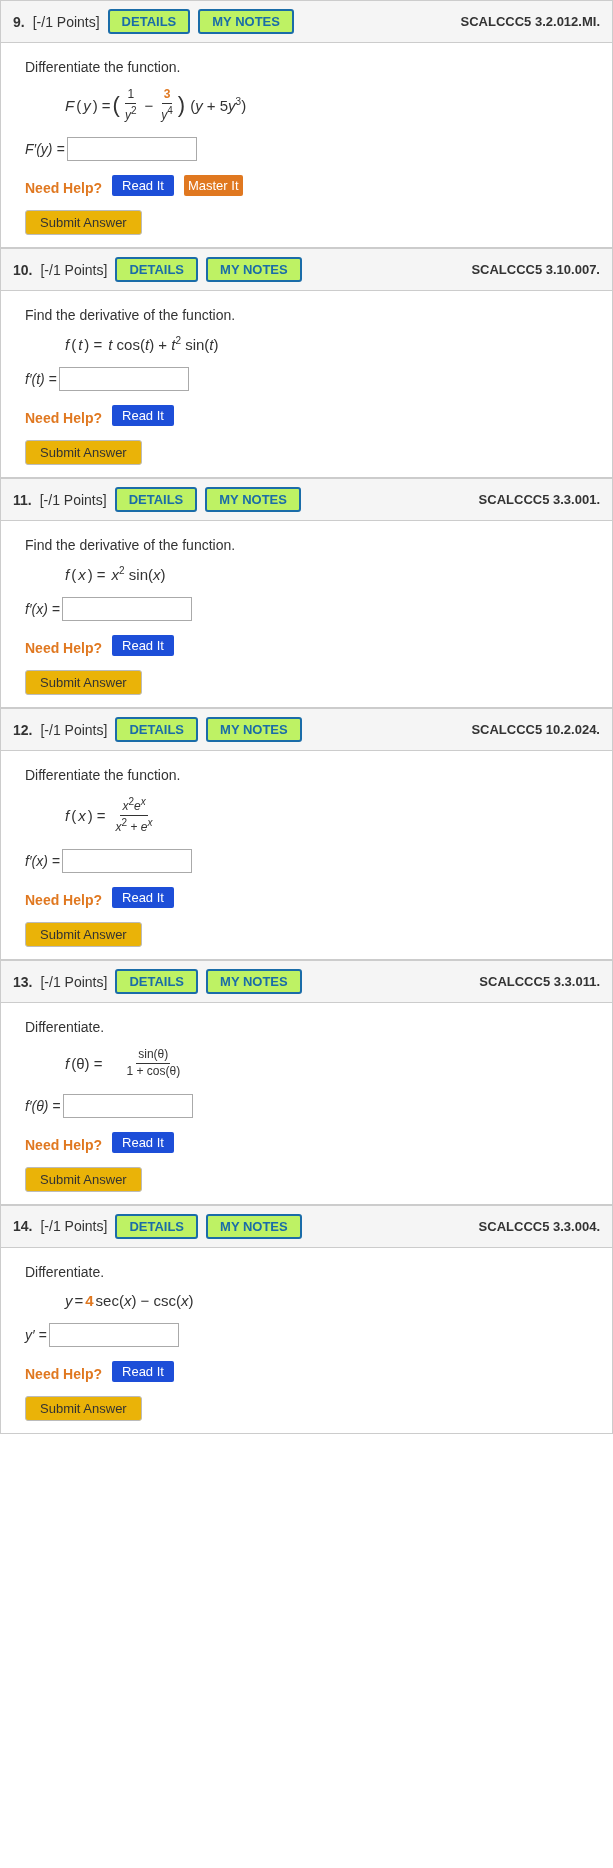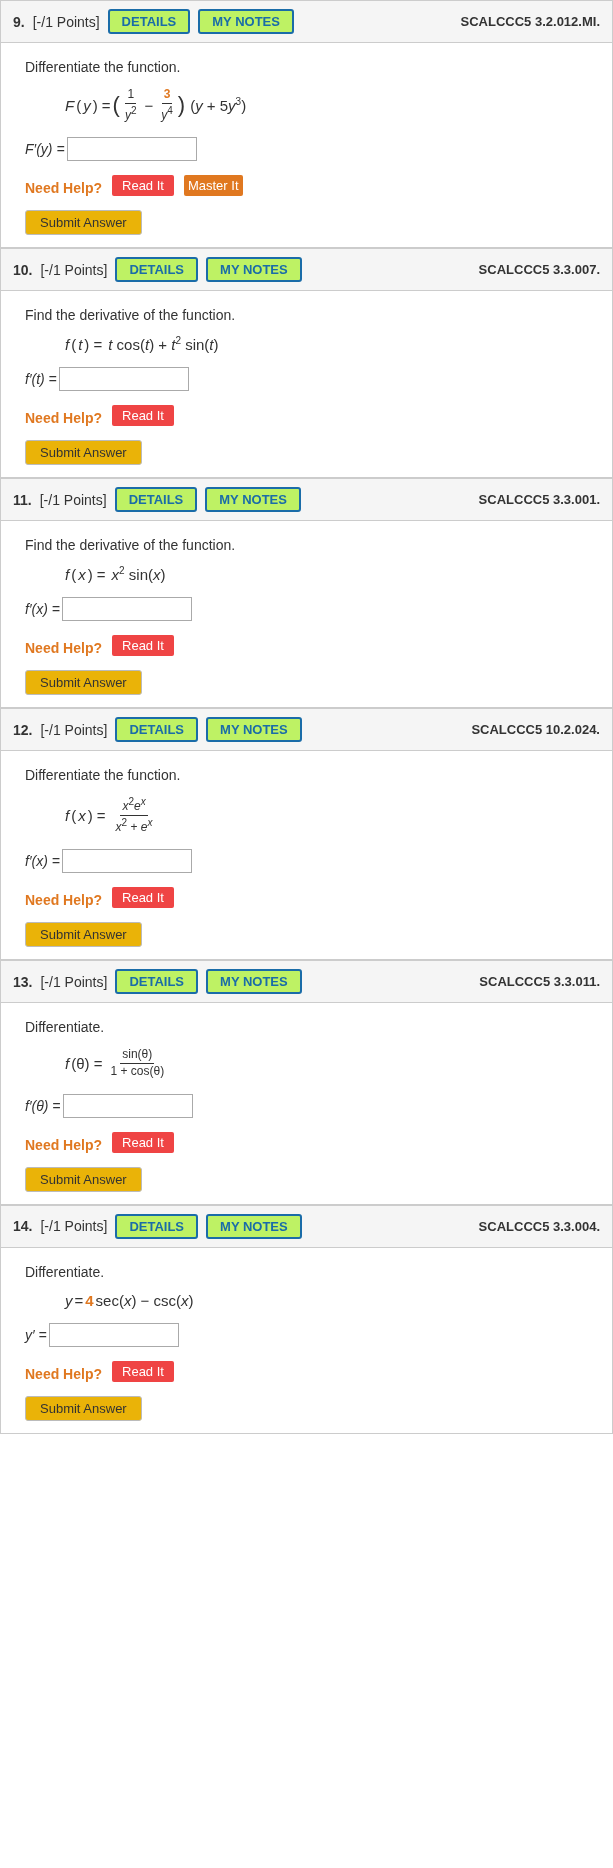--- a/index.html
+++ b/index.html
@@ -91,21 +91,21 @@
       margin-bottom: 14px;
     }
 
     .need-help-label {
       color: #e07820;
       font-weight: bold;
       font-size: 14px;
     }
 
     .btn-read-it {
-      background: #ef4444;
+      background: #1d4ed8;
       color: #fff;
       border: none;
       padding: 3px 10px;
       font-size: 13px;
       cursor: pointer;
       border-radius: 2px;
       font-weight: normal;
     }
 
     .btn-master-it {
@@ -212,21 +212,21 @@
     </div>
   </div>
 </div>
 
 <div class="problem-block">
   <div class="problem-header">
     <span class="problem-number">10.</span>
     <span>[-/1 Points]</span>
     <button class="btn-details">DETAILS</button>
     <button class="btn-mynotes">MY NOTES</button>
-    <span class="problem-code">SCALCCC5 3.3.007.</span>
+    <span class="problem-code">SCALCCC5 3.10.007.</span>
   </div>
   <div class="problem-body">
     <div class="problem-instruction">Find the derivative of the function.</div>
     <div class="math-formula">
       <span class="math-italic">f</span>
         <span>(</span>
         <span class="math-italic">t</span>
         <span>) =</span>
       <span style="margin-left:4px;"><span class="math-italic">t</span> cos(<span class="math-italic">t</span>) + <span class="math-italic">t</span><sup>2</sup> sin(<span class="math-italic">t</span>)</span>
     </div>
@@ -315,21 +315,21 @@
     <span>[-/1 Points]</span>
     <button class="btn-details">DETAILS</button>
     <button class="btn-mynotes">MY NOTES</button>
     <span class="problem-code">SCALCCC5 3.3.011.</span>
   </div>
   <div class="problem-body">
     <div class="problem-instruction">Differentiate.</div>
     <div class="math-formula">
       <span class="math-italic">f</span>
         <span>(θ) =</span>
-      <span class="frac" style="margin-left:4px;justify-content:flex-end;">
+      <span class="frac" style="margin-left:20px;justify-content:flex-end;">
         <span class="num">sin(θ)</span>
         <span class="den">1 + cos(θ)</span>
       </span>
     </div>
     <div class="answer-row">
       <span class="answer-label">f′(θ) =</span>
       <input class="answer-input" type="text" style="">
     </div>
     <div class="need-help-row">
       <span class="need-help-label">Need Help?</span>

